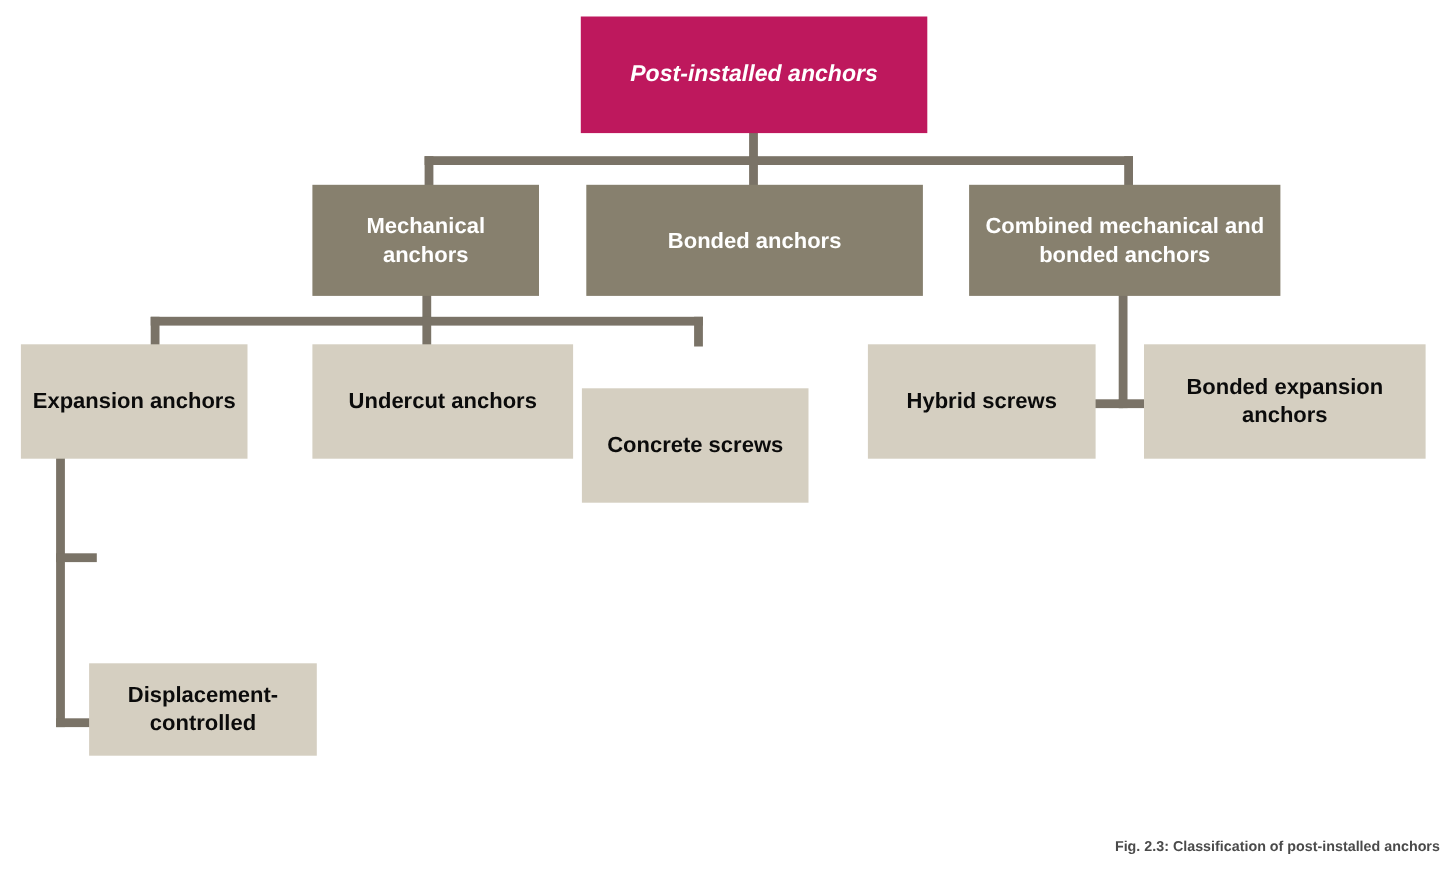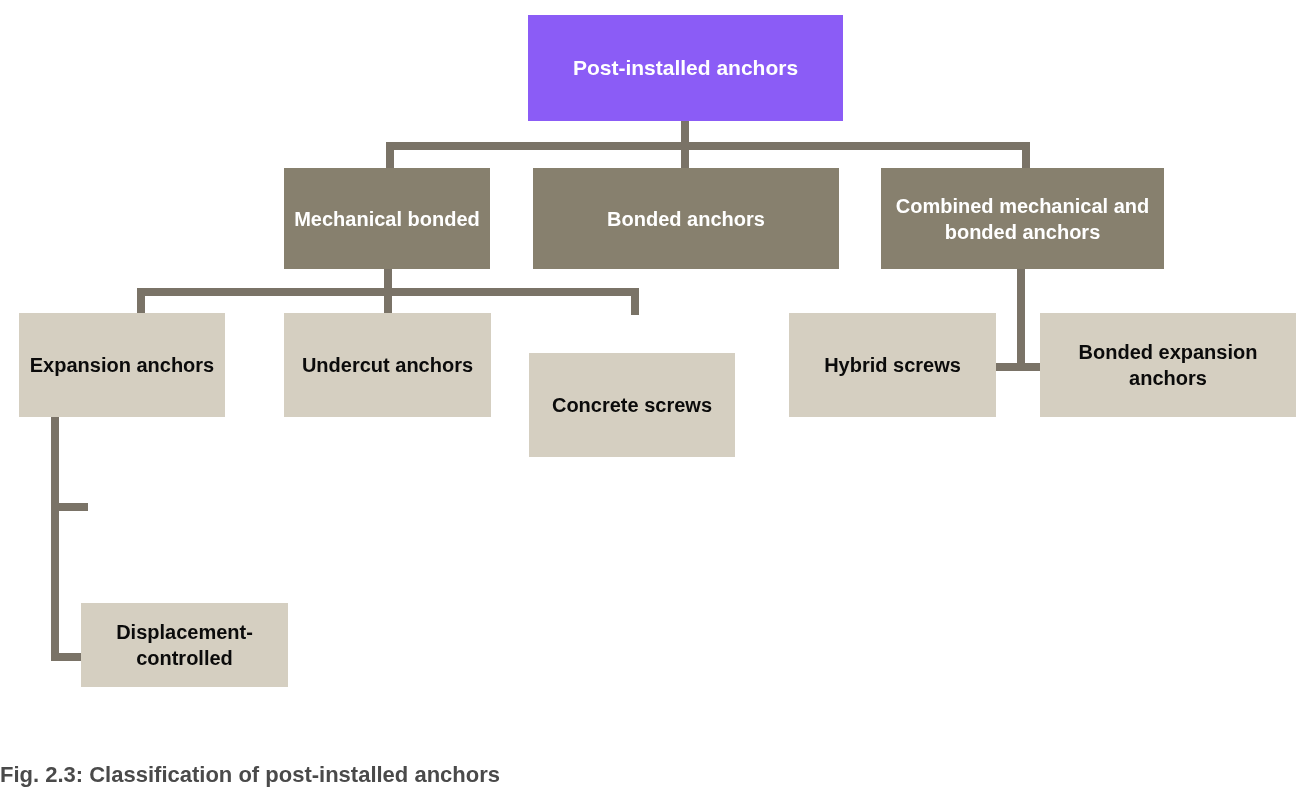--- a/index.html
+++ b/index.html
@@ -24,44 +24,45 @@
     align-items: center;
     justify-content: center;
     text-align: center;
     font-weight: bold;
     line-height: 1.30;
     box-sizing: border-box;
     padding: 2px 8px;
     z-index: 3;
   }
   .level-root {
-    background: #8b5cf6;
+    background: #be185d;
     color: #ffffff;
     font-size: 21px;
+    font-style: italic;
   }
   .level-two {
     background: #87806e;
     color: #ffffff;
     font-size: 20px;
   }
   .level-three {
     background: #d5cfc1;
     color: #0b0b0b;
     font-size: 20px;
   }
   .connector {
     position: absolute;
     background: #7a7367;
     z-index: 1;
   }
   .caption {
     position: absolute;
     width: 100%;
-    text-align: left;
-    font-size: 22px;
+    text-align: right;
+    font-size: 13px;
     font-weight: bold;
     color: #4a4a4a;
     z-index: 4;
   }
 </style>
 </head>
 <body>
 
 <div id="canvas">
 
@@ -84,29 +85,29 @@
   <div class="connector" style="left:1017px; top:268px; width:8px; height:103px;"></div>
   <div class="connector" style="left:990px; top:363px; width:31px; height:8px;"></div>
   <div class="connector" style="left:1017px; top:363px; width:30px; height:8px;"></div>
 
   <div class="connector" style="left:51px; top:416px; width:8px; height:245px;"></div>
   <div class="connector" style="left:51px; top:503px; width:37px; height:8px;"></div>
   <div class="connector" style="left:51px; top:653px; width:37px; height:8px;"></div>
 
   <div class="node level-root" style="left:528px; top:15px; width:315px; height:106px;">Post-installed anchors</div>
 
-  <div class="node level-two" style="left:284px; top:168px; width:206px; height:101px;">Mechanical bonded</div>
+  <div class="node level-two" style="left:284px; top:168px; width:206px; height:101px;">Mechanical anchors</div>
 
   <div class="node level-two" style="left:533px; top:168px; width:306px; height:101px;">Bonded anchors</div>
 
   <div class="node level-two" style="left:881px; top:168px; width:283px; height:101px;">Combined mechanical and bonded anchors</div>
 
   <div class="node level-three" style="left:19px; top:313px; width:206px; height:104px;">Expansion anchors</div>
 
-  <div class="node level-three" style="left:284px; top:313px; width:207px; height:104px;">Undercut anchors</div>
+  <div class="node level-three" style="left:284px; top:313px; width:237px; height:104px;">Undercut anchors</div>
 
   <div class="node level-three" style="left:529px; top:313px; width:206px; height:104px;margin-top:40px;">Concrete screws</div>
 
   <div class="node level-three" style="left:789px; top:313px; width:207px; height:104px;">Hybrid screws</div>
 
   <div class="node level-three" style="left:1040px; top:313px; width:256px; height:104px;">Bonded expansion anchors</div>
 
 
   <div class="node level-three" style="left:81px; top:603px; width:207px; height:84px;">Displacement-controlled</div>
 

